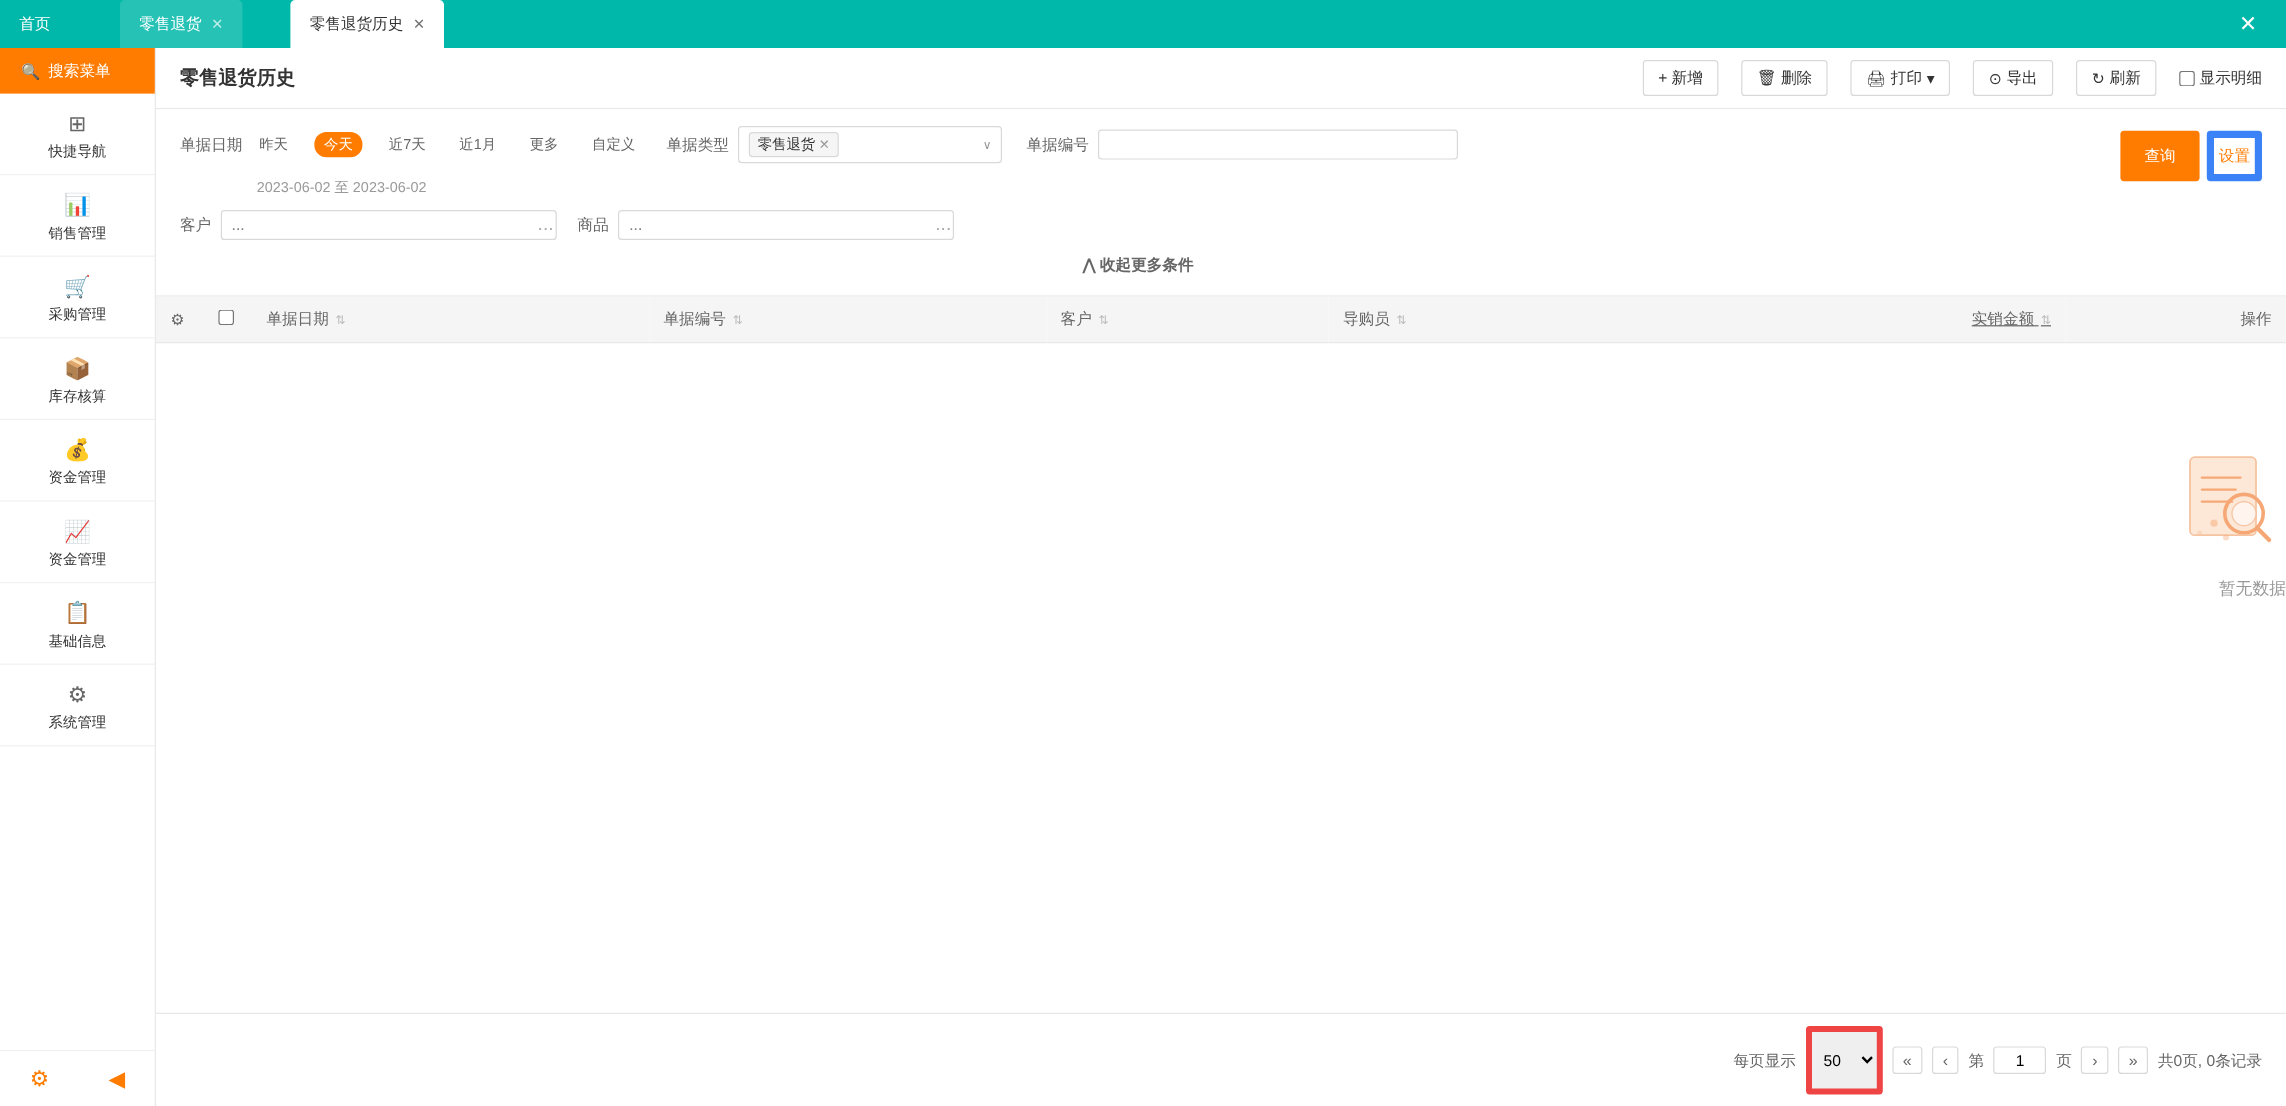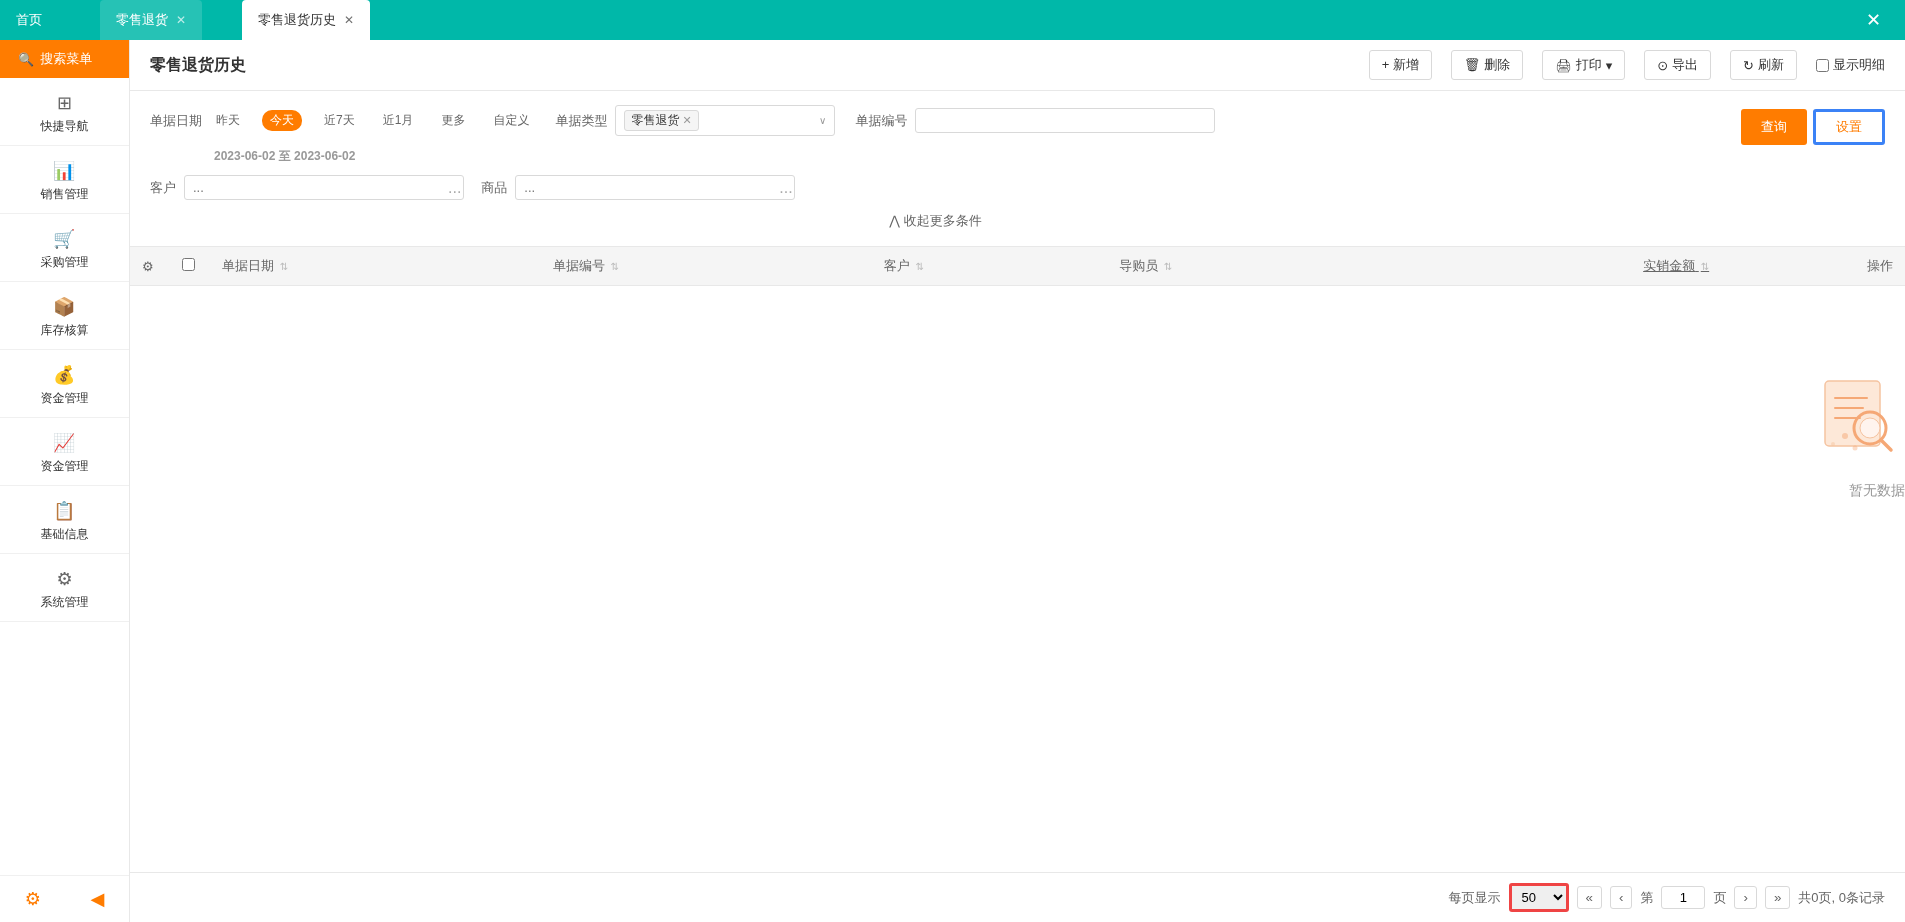--- a/index.html
+++ b/index.html
@@ -56,28 +56,28 @@
     .table-check-col { width: 40px; text-align: center; }
     .data-table .th-ops { text-align: right; }
 
     
     .empty-state { display: flex; flex-direction: column; align-items: flex-end; justify-content: center; padding: 80px 0; }
     .empty-icon { width: 100px; height: 100px; position: relative; margin-bottom: 16px; }
     .empty-text { color: #999; font-size: 14px; }
 
     
     .table-footer { background: #fff; border-top: 1px solid #e8e8e8; padding: 10px 20px; display: flex; align-items: center; justify-content: flex-end; gap: 8px; font-size: 13px; color: #666; }
-    .page-size-select { border: 3px solid #ef4444; border-radius: 3px; padding: 3px 6px; font-size: 13px; }
+    .page-size-select { border: 5px solid #ef4444; border-radius: 3px; padding: 15px 6px; font-size: 13px; }
     .page-nav-btn { border: 1px solid #d9d9d9; background: #fff; border-radius: 3px; padding: 3px 8px; cursor: pointer; color: #666; }
     .page-nav-btn:disabled { color: #ccc; cursor: not-allowed; }
     .page-input { border: 1px solid #d9d9d9; border-radius: 3px; padding: 3px 6px; width: 44px; text-align: center; font-size: 13px; }
 
     
     .query-btn { background: #ff7c00; color: #fff; border: none; border-radius: 3px; padding: 6px 20px; font-size: 13px; cursor: pointer; }
-    .set-btn { background: #fff; color: #ff7c00; border: 3px solid #3b82f6; border-radius: 3px; padding: 6px 20px; font-size: 13px; cursor: pointer; }
+    .set-btn { background: #fff; color: #ff7c00; border: 6px solid #3b82f6; border-radius: 3px; padding: 6px 4px; font-size: 13px; cursor: pointer; }
     .action-btns-right { display: flex; gap: 6px; }
 
     .filter-section { background: #fff; padding: 0 20px; }
 
     .content-area { flex: 1; display: flex; flex-direction: column; overflow: hidden; }
   </style>
 </head>
 <body>
 
 <div class="top-bar">
@@ -200,38 +200,38 @@
                 <span class="filter-select-arrow">∨</span>
               </div>
             </div>
 
             <div class="filter-item">
               <span class="filter-label">单据编号</span>
               <input class="filter-input" style="min-width: 300px;" type="text">
             </div>
           </div>
 
-          <div style="margin-bottom:10px; margin-left: 60px; font-weight: bold;">
+          <div style="margin-bottom:10px; margin-left: 60px;">
             <span class="date-range">2023-06-02 至 2023-06-02</span>
           </div>
 
           <div class="filter-row">
             <div class="filter-item">
               <span class="filter-label">客户</span>
               <input class="filter-input" style="min-width: 280px; color: rgb(170, 170, 170);" type="text" placeholder="...">
               <span style="color:#aaa; font-size:16px; margin-left:-24px; pointer-events:none;">...</span>
             </div>
             <div class="filter-item">
               <span class="filter-label">商品</span>
               <input class="filter-input" style="min-width: 280px; color: rgb(170, 170, 170);" type="text" placeholder="...">
               <span style="color:#aaa; font-size:16px; margin-left:-24px; pointer-events:none;">...</span>
             </div>
           </div>
 
-          <div style="display:flex; justify-content:center; padding-bottom:8px;">
+          <div style="display:flex; justify-content:center; padding-bottom:8px;font-weight:bold;">
             <span class="collapse-btn">⋀ 收起更多条件</span>
           </div>
         </div>
 
         <div class="action-btns-right" style="margin-top:4px;">
           <button class="query-btn">查询</button>
           <button class="set-btn">设置</button>
         </div>
       </div>
     </div>

